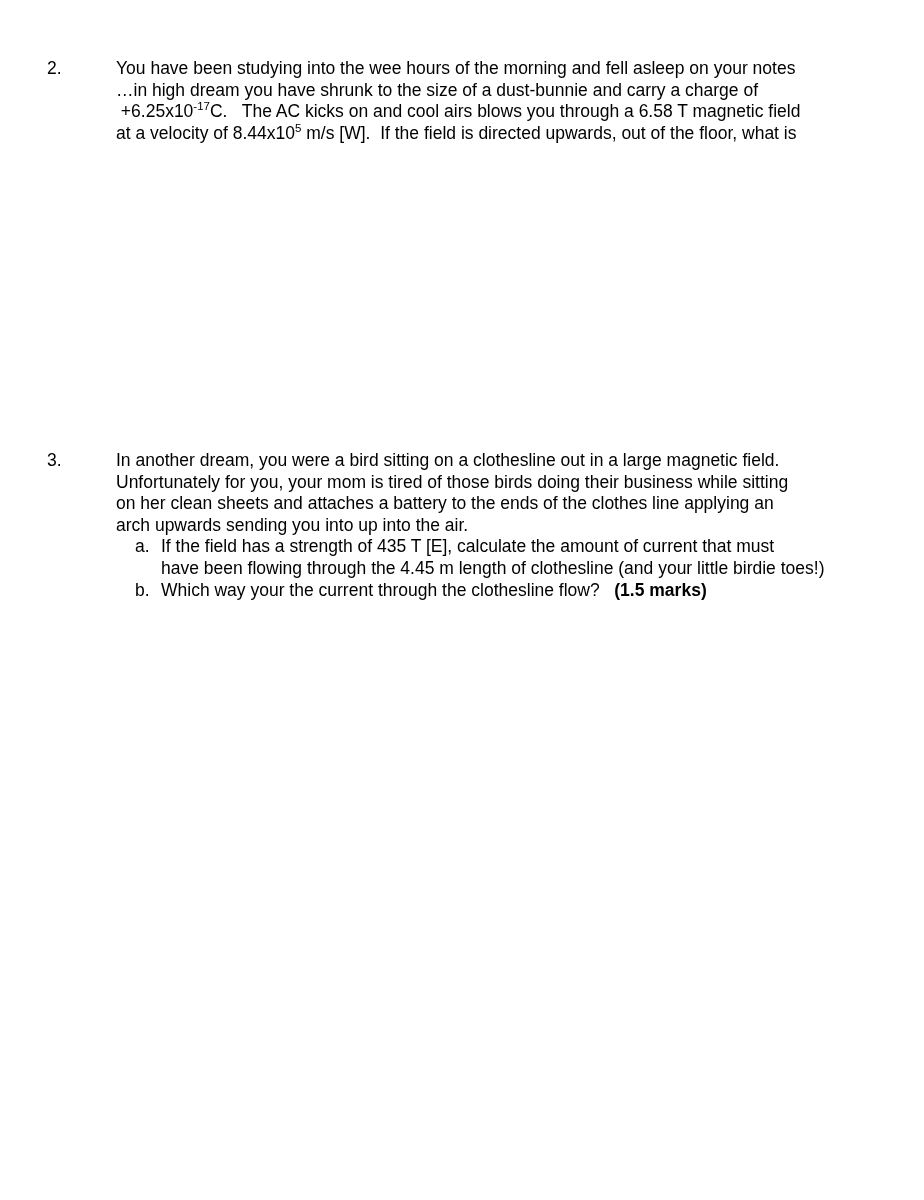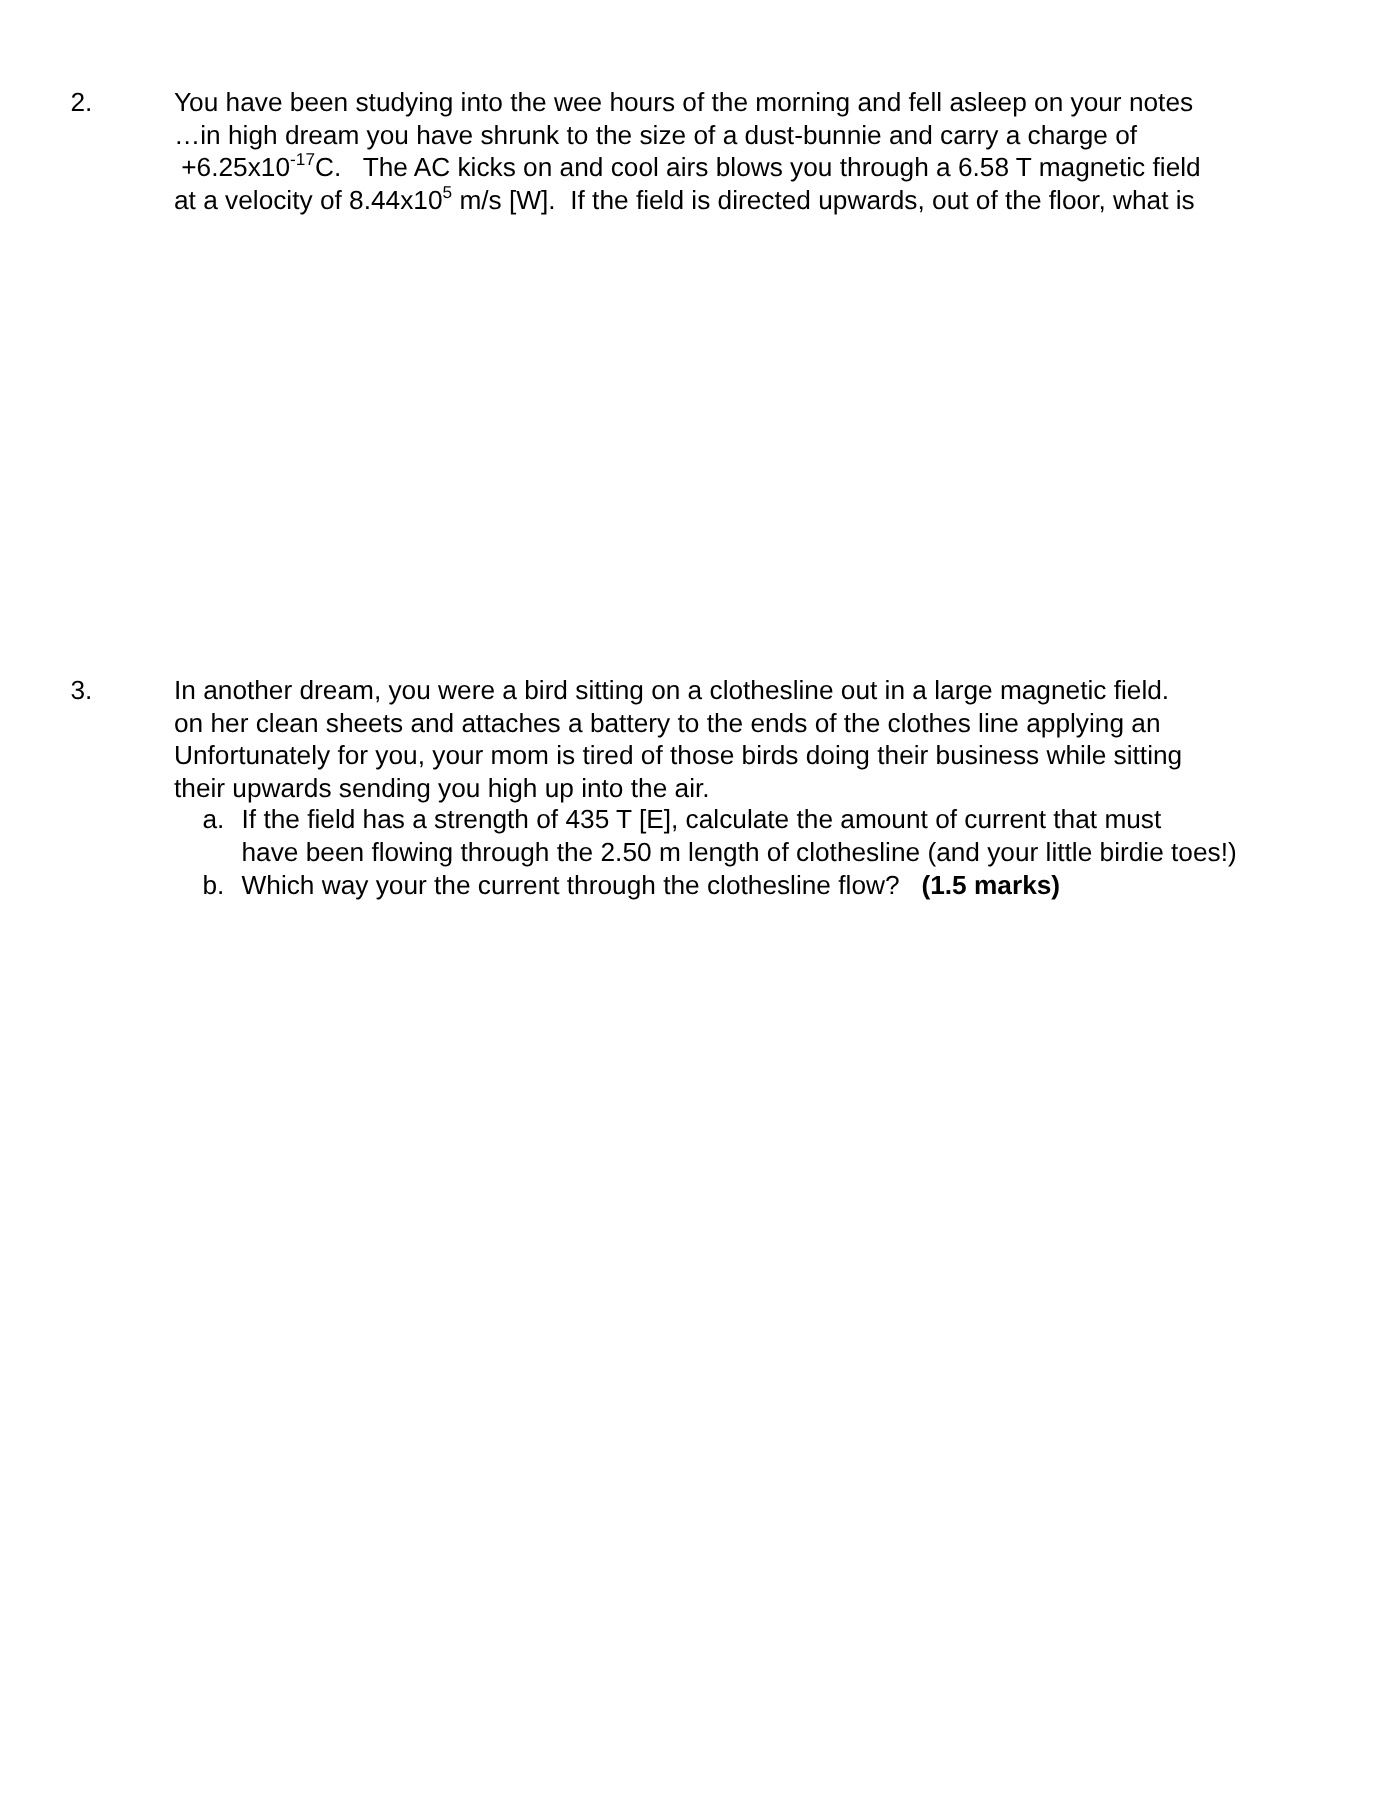--- a/index.html
+++ b/index.html
@@ -72,28 +72,28 @@
         <div class="line"><span>You have been studying into the wee hours of the morning and fell asleep on your notes</span></div>
         <div class="line"><span>…in high dream you have shrunk to the size of a dust-bunnie and carry a charge of</span></div>
         <div class="line"><span> +6.25x10</span><sup>-17</sup><span>C.   The AC kicks on and cool airs blows you through a 6.58 T magnetic field</span></div>
         <div class="line"><span>at a velocity of 8.44x10</span><sup>5</sup><span> m/s [W].  If the field is directed upwards, out of the floor, what is</span></div>
       </div>
     </div>
     <div class="question q-index-1">
       <div class="q-number">3.</div>
       <div class="q-body">
         <div class="line"><span>In another dream, you were a bird sitting on a clothesline out in a large magnetic field.</span></div>
+        <div class="line"><span>Unfortunately for you, your mom is tired of those birds doing their business while sitting</span></div>
         <div class="line"><span>on her clean sheets and attaches a battery to the ends of the clothes line applying an</span></div>
-        <div class="line"><span>Unfortunately for you, your mom is tired of those birds doing their business while sitting</span></div>
-        <div class="line"><span>their upwards sending you high up into the air.</span></div>
+        <div class="line"><span>arch upwards sending you into up into the air.</span></div>
         <div class="subitem">
           <div class="subitem-label">a.</div>
           <div class="subitem-lines">
             <div class="line"><span>If the field has a strength of 435 T [E], calculate the amount of current that must</span></div>
-            <div class="line"><span>have been flowing through the 2.50 m length of clothesline (and your little birdie toes!)</span></div>
+            <div class="line"><span>have been flowing through the 4.45 m length of clothesline (and your little birdie toes!)</span></div>
           </div>
         </div>
         <div class="subitem">
           <div class="subitem-label">b.</div>
           <div class="subitem-lines">
             <div class="line"><span>Which way your the current through the clothesline flow?   </span><b>(1.5 marks)</b></div>
           </div>
         </div>
       </div>
     </div>

